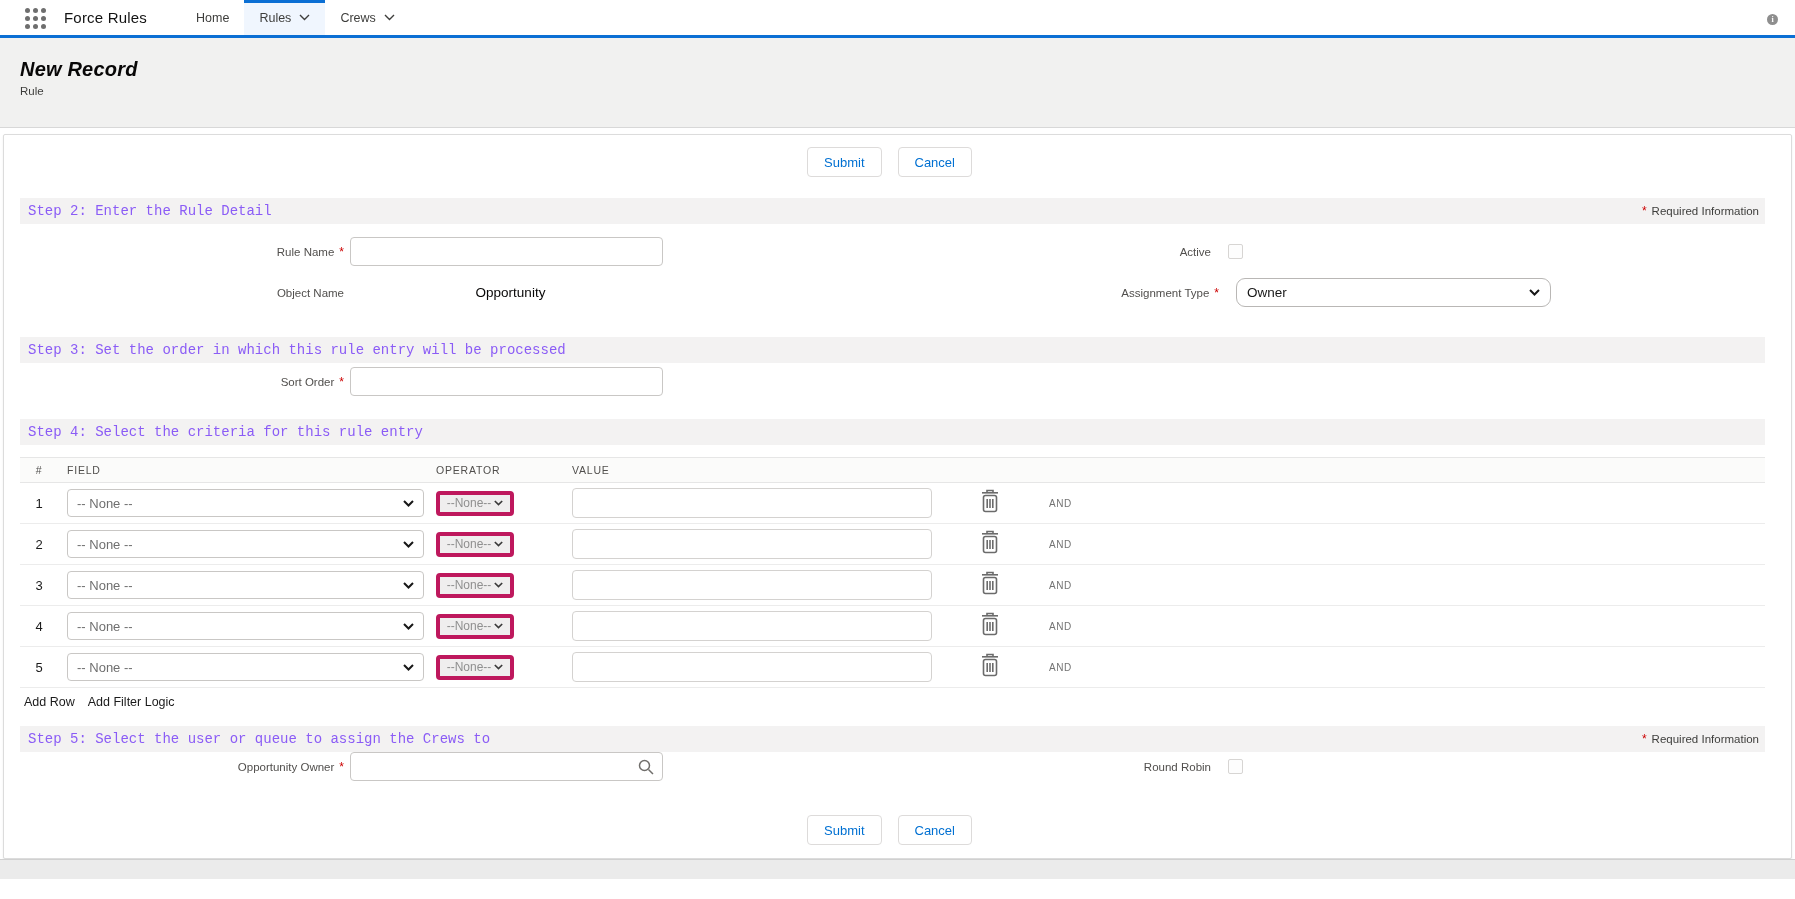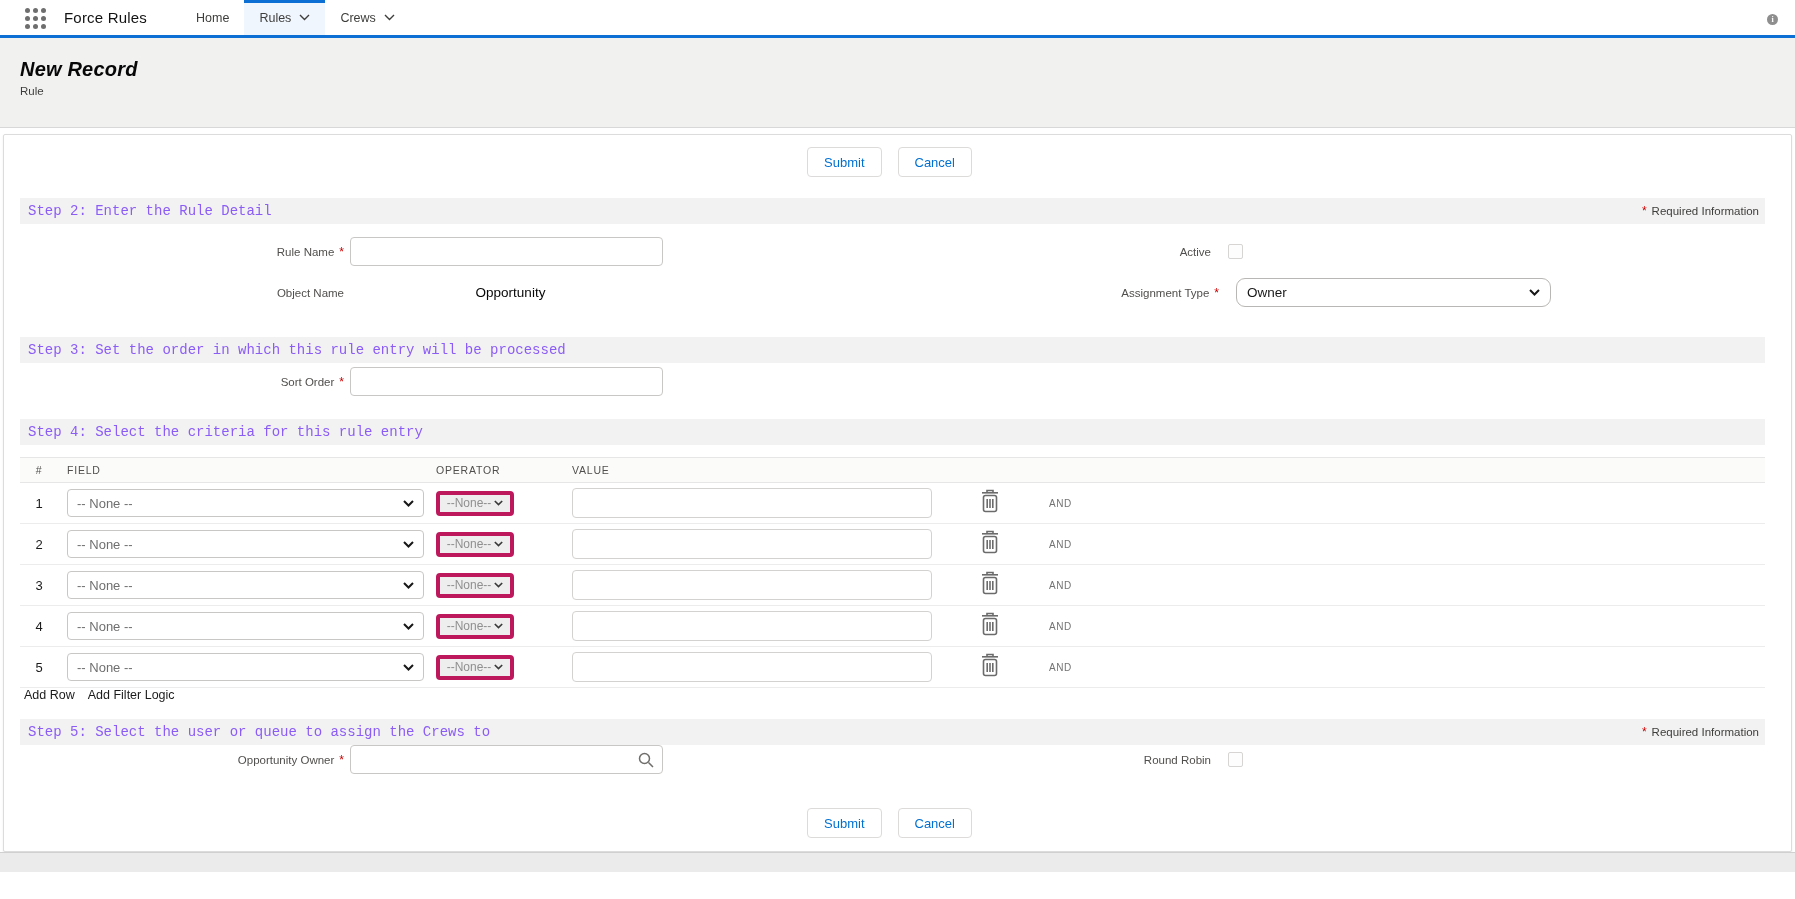--- a/index.html
+++ b/index.html
@@ -42,21 +42,21 @@
          font-family:"Liberation Sans", sans-serif; }
 
   .stepbar { height:26px; background:#f3f2f2; margin:0 10px 0 16px;
              display:flex; align-items:center; padding:0 6px 0 8px; }
   .stepbar .title { font-size:14px; color:#8b5cf6;font-family:Liberation Mono, monospace; }
   .stepbar .req { margin-left:auto; font-size:11.5px; color:#3e3e3c; }
   .ast { color:#cc0000; }
   .req .ast { margin-right:5px; font-size:12px; }
 
   .mt21{margin-top:21px}.mt13{margin-top:13px}.mt12{margin-top:12px}.mt30{margin-top:30px}
-  .mt14{margin-top:4px}.mt23{margin-top:23px}.mt7{}.mt17{margin-top:17px}
+  .mt14{margin-top:4px}.mt23{margin-top:23px}.mt7{margin-top:7px}.mt17{margin-top:17px}
   .mt16{}.mt34{margin-top:34px}
 
   
   .frow { display:flex; align-items:center; }
   .lab { width:340px; text-align:right; font-size:11.5px; color:#514f4d; }
   .lab .ast { margin-left:5px; font-size:12px; }
   .lab-r { width:548px; text-align:right; font-size:11.5px; color:#514f4d; }
   .lab-r .ast { margin-left:5px; font-size:12px; }
   .ctl { margin-left:6px; }
   .ctl-r { margin-left:17px; }

